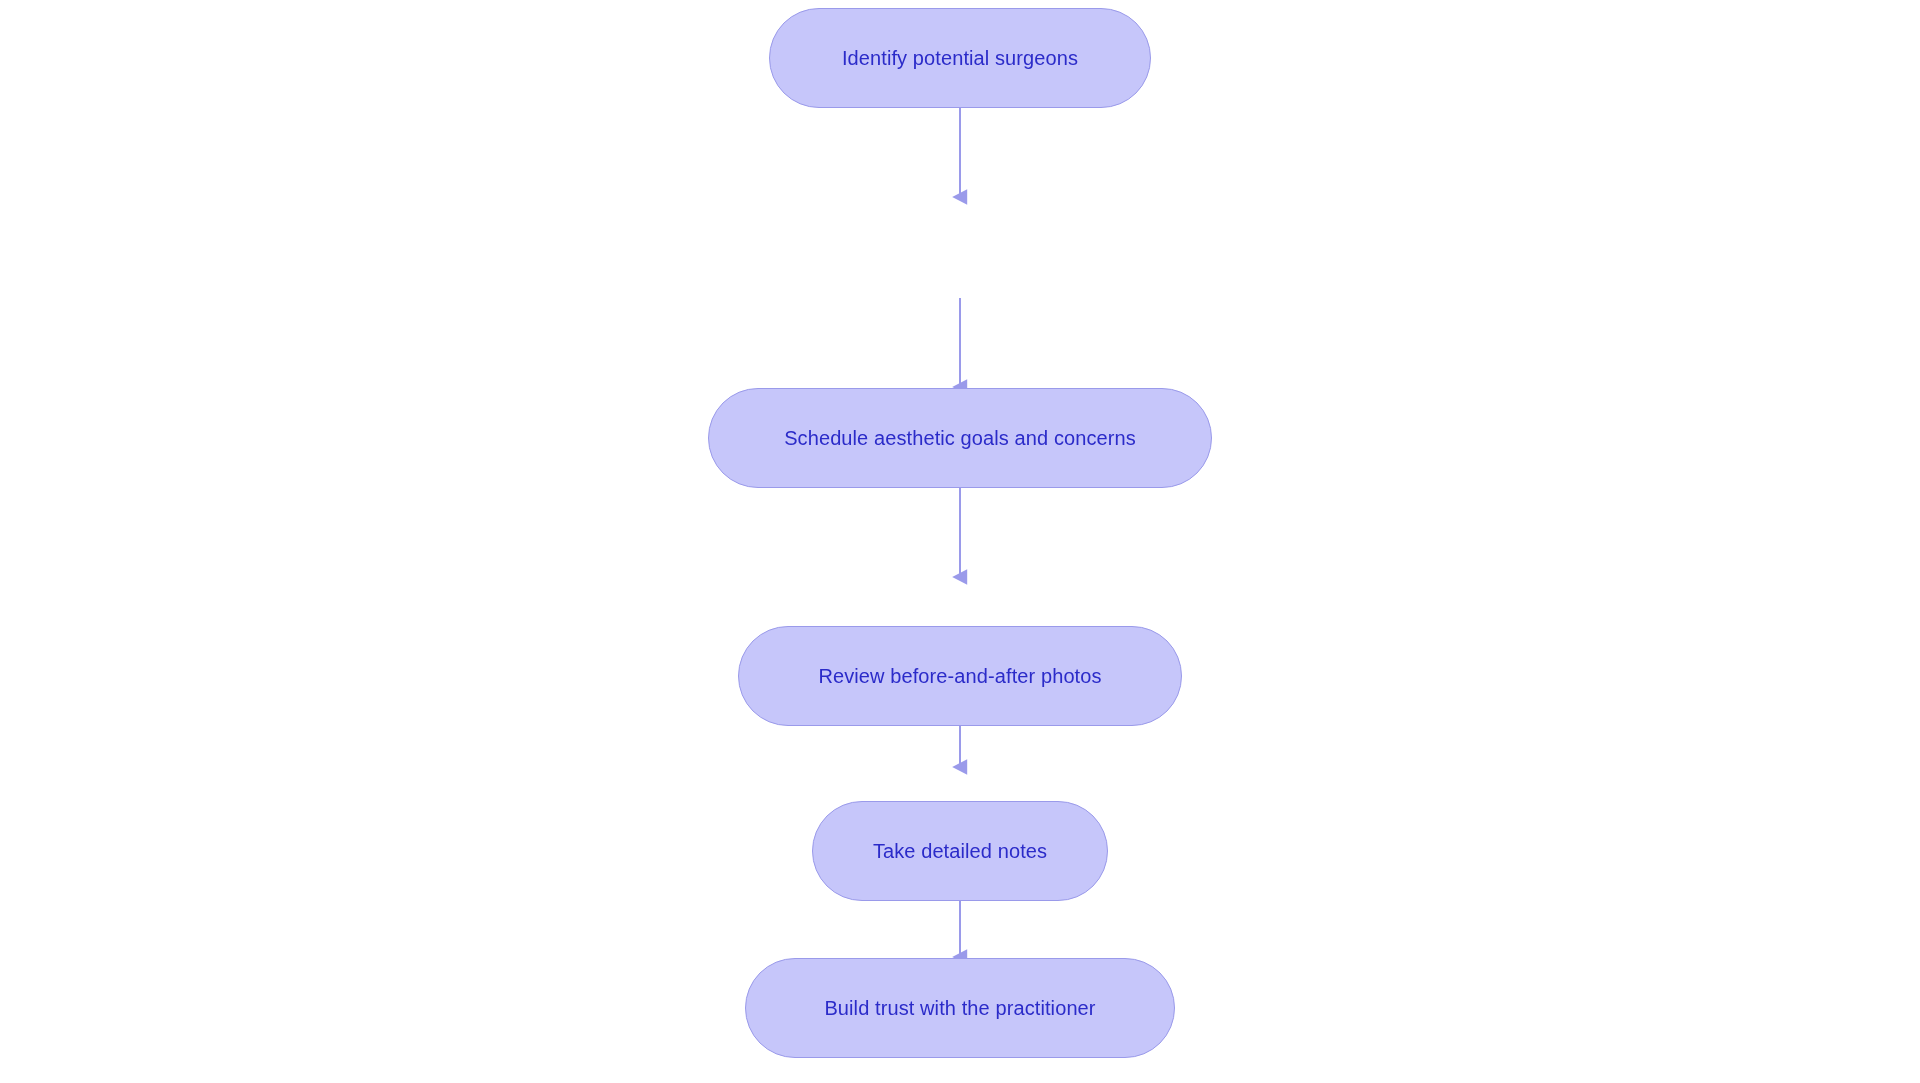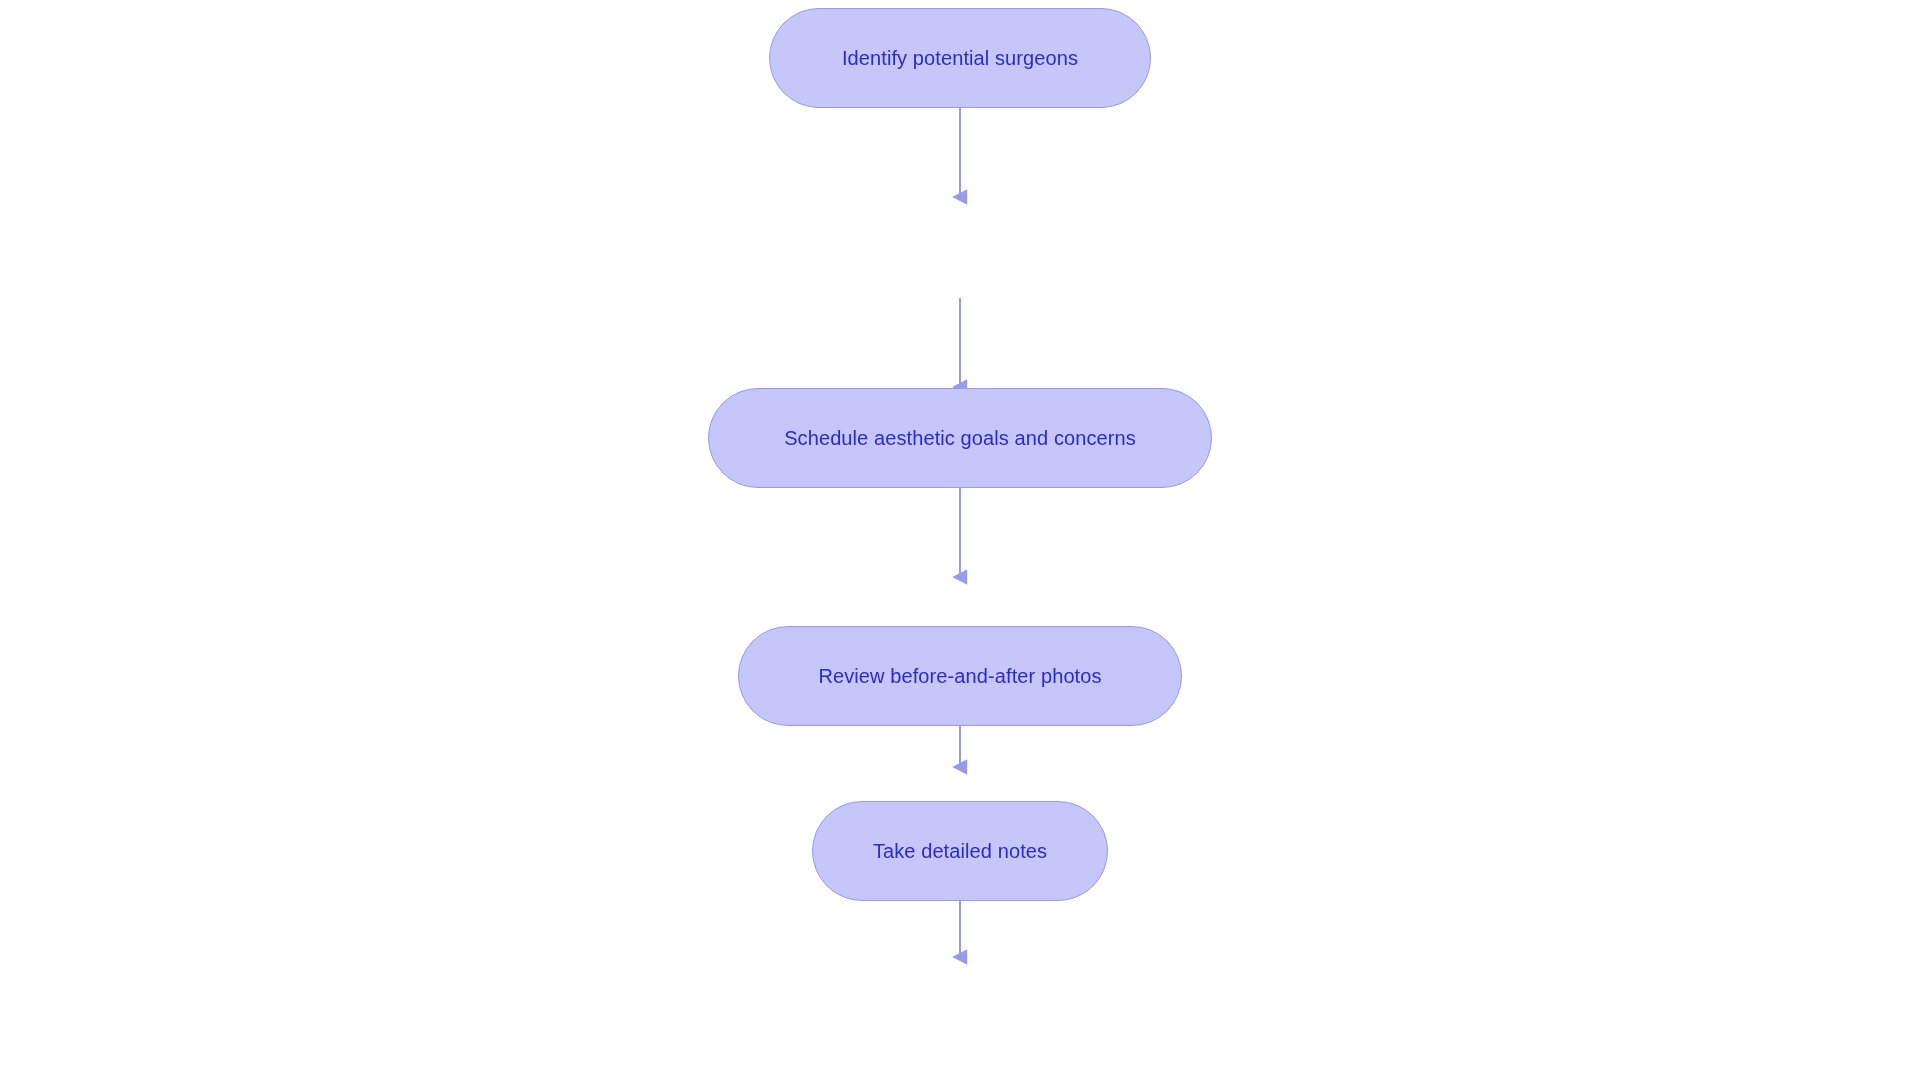--- a/index.html
+++ b/index.html
@@ -87,14 +87,17 @@
   </div>
 
   <div class="node" style="left:960px; top:578px; width:444px;margin-top:48px;">
     <span class="node-label">Review before-and-after photos</span>
   </div>
 
   <div class="node" style="left:960px; top:768px; width:296px;margin-top:33px;">
     <span class="node-label">Take detailed notes</span>
   </div>
 
+  <div class="node" style="left:960px; top:958px; width:430px;">
+    <span class="node-label">Build trust with the practitioner</span>
+  </div>
 
 </div>
 
 </body></html>

